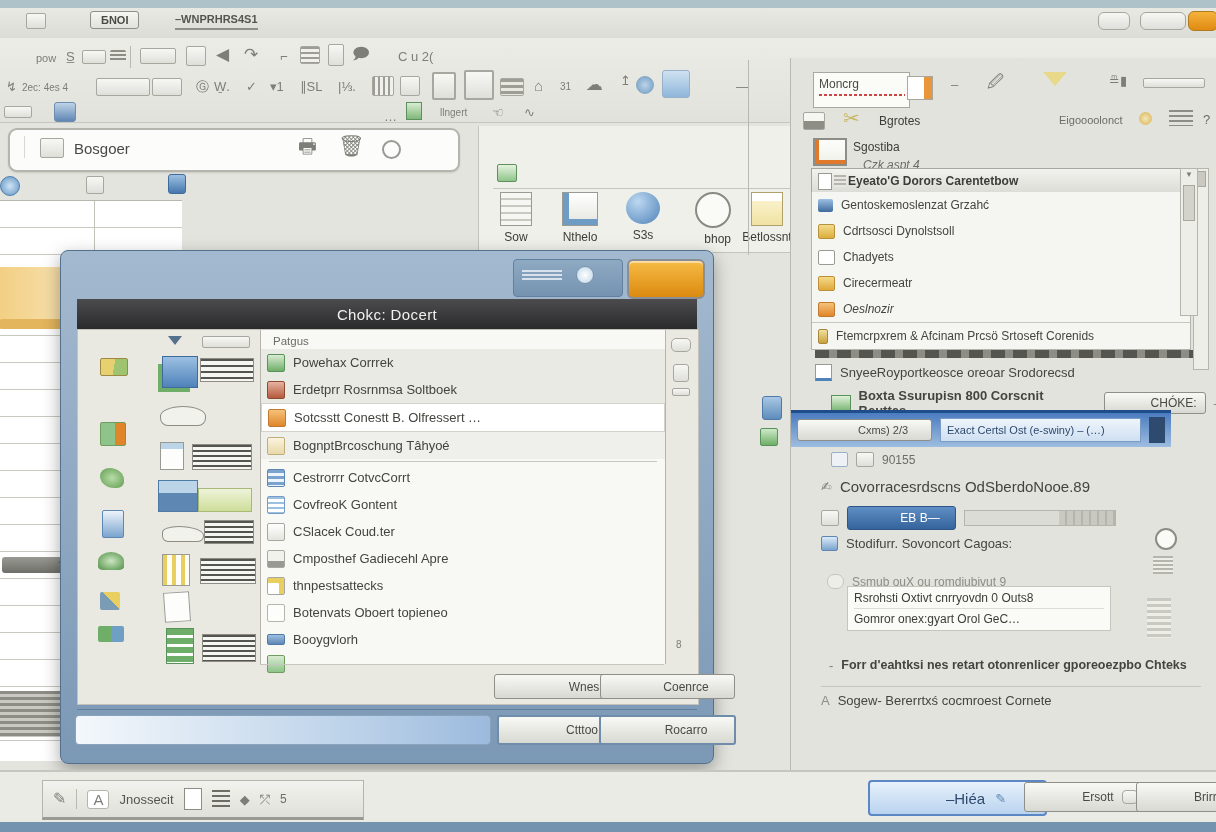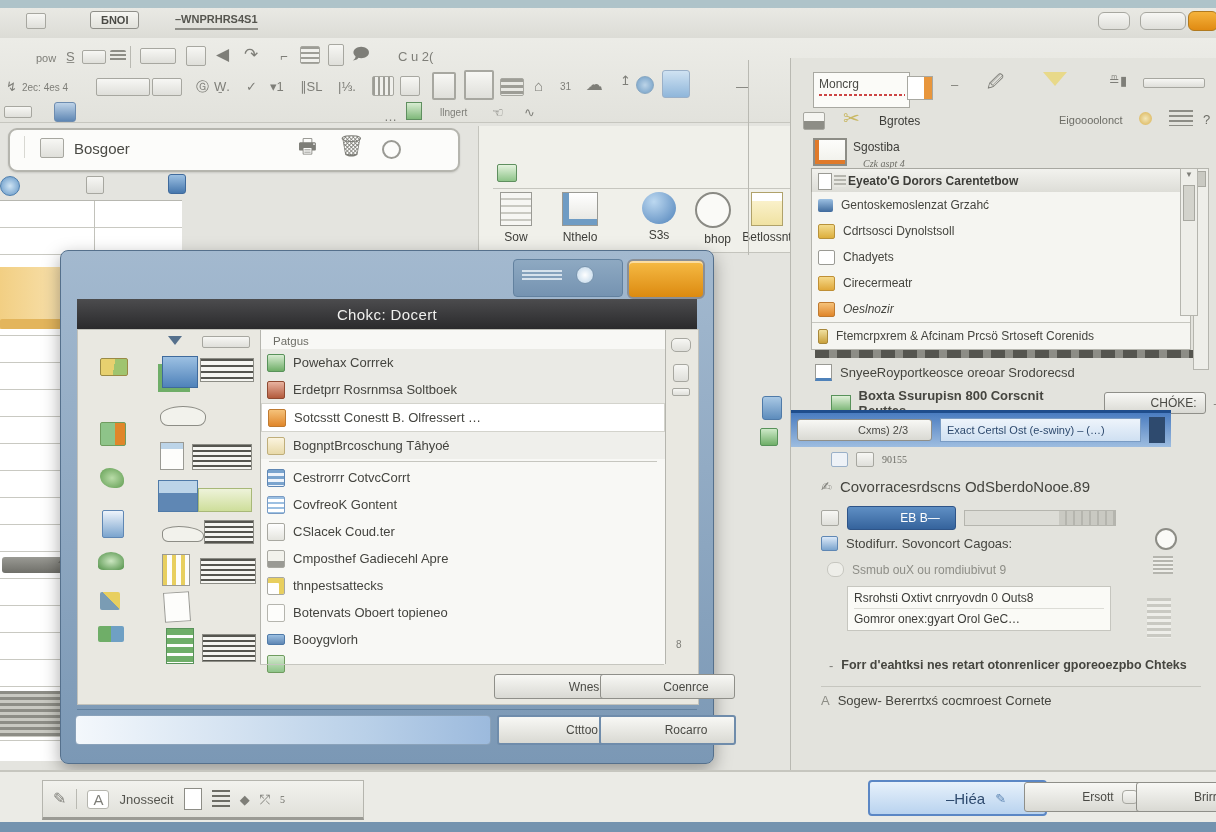--- a/index.html
+++ b/index.html
@@ -15,21 +15,21 @@
        background:linear-gradient(#f8f8f5,#d9d9d3);font-size:12px;color:#4a4a45;cursor:default;padding-left:37px;}
   .btn-blue{border:2px solid #5b87c5;background:linear-gradient(#e7f1fb,#b9d3ef);border-radius:4px;}
   
   .dlg-item{display:flex;align-items:center;gap:8px;height:27px;padding-left:6px;font-size:13px;color:#44443f;}
   .dlg-ico{width:16px;height:16px;border-radius:2px;flex:0 0 16px;}
   
   .p-row{display:flex;align-items:center;gap:8px;font-size:12px;color:#45453f;}
   .p-ico{width:15px;height:13px;border-radius:2px;flex:0 0 15px;}
   .vline{border-left:1px solid #b9b9b2;}
   .hline{border-top:1px solid #c6c6bf;}
-  .mini{font-size:10px;color:#6d6d66;font-family:Liberation Serif, serif;}
+  .mini{font-size:12px;color:#6d6d66;}
   .sheet-rows{background:repeating-linear-gradient(#ffffff 0px,#ffffff 26px,#c9c9c2 26px,#c9c9c2 27px);}
 </style>
 </head>
 <body>
 
 <div id="screen">
 
   <div class="abs" style="left:0;top:0;width:1216px;height:8px;background:#aec3c9;"></div>
   <div class="abs" style="left:0;top:820px;width:1216px;height:12px;background:#7493af;"></div>
 
@@ -118,21 +118,21 @@
     <div class="abs hline" style="left:14px;top:62px;width:300px;"></div>
 
     <div class="abs" style="left:8px;top:66px;width:58px;text-align:center;">
       <span style="display:inline-block;width:30px;height:32px;border:1px solid #9a9a94;background:repeating-linear-gradient(#f6f6f3 0 5px,#c9c9c2 5px 7px);"></span>
       <div class="txt" style="font-size:12px;">Sow</div>
     </div>
     <div class="abs" style="left:70px;top:66px;width:62px;text-align:center;">
       <span style="display:inline-block;width:34px;height:32px;border:1px solid #9a9a94;background:linear-gradient(#ffffff,#e4e4de);box-shadow:inset 6px -6px 0 #6f9cc4;"></span>
       <div class="txt" style="font-size:12px;">Nthelo</div>
     </div>
-    <div class="abs" style="left:152px;top:66px;width:56px;text-align:center;">
+    <div class="abs" style="left:136px;top:66px;width:56px;text-align:center;">
       <span style="display:inline-block;width:34px;height:32px;border-radius:50%;background:radial-gradient(circle at 35% 30%,#bcd8f0,#4f82ba);"></span>
       <div class="txt" style="font-size:12px;">S3s</div>
     </div>
     <div class="abs" style="left:196px;top:66px;width:56px;text-align:right;">
       <span style="display:inline-block;width:32px;height:32px;border:2px solid #8a8a84;border-radius:50%;background:#fafaf7;"></span>
       <div class="txt" style="font-size:12px;">bhop</div>
     </div>
     <div class="abs" style="left:256px;top:66px;width:64px;text-align:center;">
       <span style="display:inline-block;width:30px;height:32px;border:1px solid #b0a26a;background:linear-gradient(#fdf6d8,#f0e2a2);box-shadow:inset 0 8px 0 #ffffff;"></span>
       <div class="txt" style="font-size:12px;">Betlossnt</div>
@@ -239,21 +239,21 @@
       <span class="btn" style="min-width:70px;height:22px;background:linear-gradient(#5f8fc4,#35639c);color:#fff;border-color:#2e5488;">EB B—</span>
       <span style="width:150px;height:14px;background:#dcdcd6;border:1px solid #b5b5ae;position:relative;">
         <span style="position:absolute;right:0;top:0;width:56px;height:100%;background:repeating-linear-gradient(90deg,#c9c9c2 0 6px,#b5b5ae 6px 8px);"></span>
       </span>
     </div>
     <div class="p-row abs" style="left:30px;top:478px;width:360px;">
       <span class="p-ico" style="background:linear-gradient(#dce9f8,#7aa4ce);border:1px solid #5f87b4;"></span>
       <span style="font-size:13px;">Stodifurr. Sovoncort Cagoas:</span>
     </div>
     <span class="abs" style="left:364px;top:470px;width:18px;height:18px;border:2px solid #8d8d86;border-radius:50%;background:#fafaf7;"></span>
-    <div class="p-row abs" style="left:36px;top:504px;width:340px;color:#8d8d86;">
+    <div class="p-row abs" style="left:36px;top:516px;width:340px;color:#8d8d86;">
       <span class="p-ico" style="background:#eeeee9;border:1px solid #c6c6bf;border-radius:7px;"></span>
       <span style="font-size:12px;">Ssmub ouX ou romdiubivut 9</span>
     </div>
     <span class="abs" style="left:362px;top:498px;width:20px;height:18px;background:repeating-linear-gradient(#b5b5ae 0 2px,#eeeee9 2px 4px);"></span>
 
     <div class="abs" style="left:56px;top:528px;width:250px;border:1px solid #c6c6bf;background:#fafaf6;padding:4px 6px;">
       <div class="txt" style="font-size:12px;border-bottom:1px solid #dcdcd6;padding-bottom:3px;">Rsrohsti Oxtivt cnrryovdn 0 Outs8</div>
       <div class="txt" style="font-size:12px;padding-top:3px;">Gomror onex:gyart Orol GeC…</div>
     </div>
     <span class="abs" style="left:356px;top:540px;width:24px;height:40px;background:repeating-linear-gradient(#c9c9c2 0 3px,#eeeee9 3px 6px);"></span>

